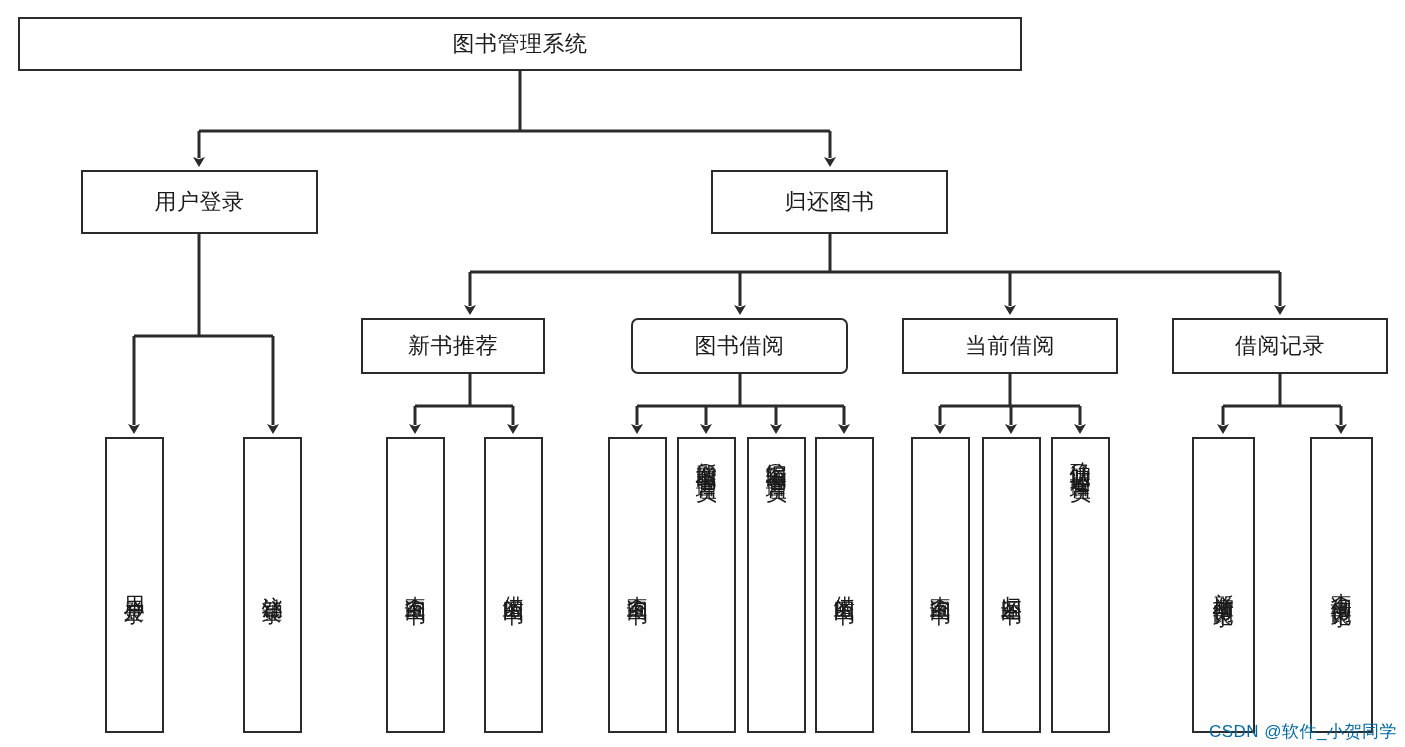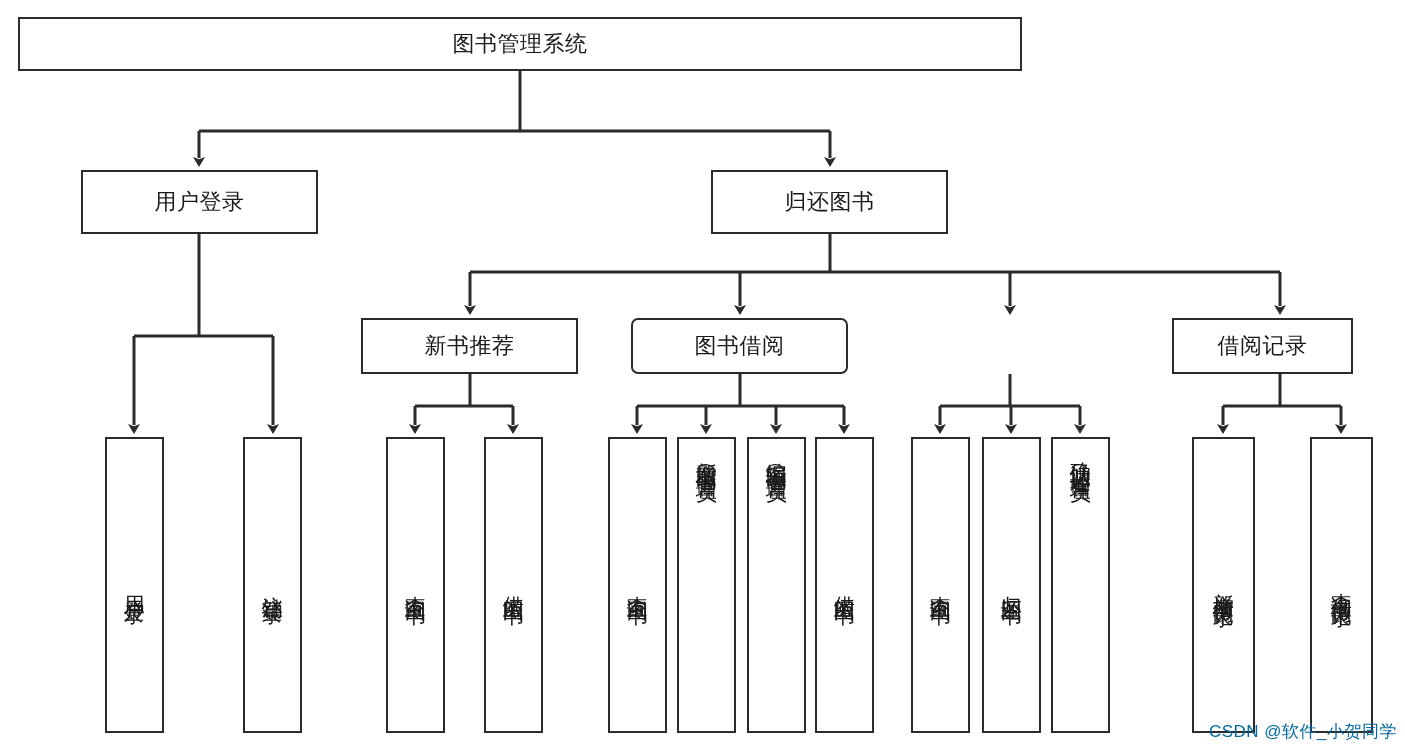--- a/index.html
+++ b/index.html
@@ -126,27 +126,30 @@
     <span>图书管理系统</span>
   </div>
 
   <div class="node node-h" style="left:81px; top:170px; width:237px; height:64px;">
     <span>用户登录</span>
   </div>
   <div class="node node-h" style="left:711px; top:170px; width:237px; height:64px;">
     <span>归还图书</span>
   </div>
 
-  <div class="node node-h" style="left:361px; top:318px; width:217px; height:56px;">
+  <div class="node node-h" style="left:361px; top:318px; width:184px; height:56px;">
     <span>新书推荐</span>
   </div>
   <div class="node node-h" style="left:631px; top:318px; width:217px; height:56px;border-radius:7px;">
     <span>图书借阅</span>
   </div>
-  <div class="node node-h" style="left:1172px; top:318px; width:181px; height:56px;">
+  <div class="node node-h" style="left:902px; top:318px; width:216px; height:56px;">
+    <span>当前借阅</span>
+  </div>
+  <div class="node node-h" style="left:1172px; top:318px; width:216px; height:56px;">
     <span>借阅记录</span>
   </div>
 
   <div class="node node-v" style="left:105px; top:437px; width:59px; height:296px;">
     <span class="vtext">用户登录</span>
   </div>
   <div class="node node-v" style="left:243px; top:437px; width:59px; height:296px;">
     <span class="vtext">注销登录</span>
   </div>
   <div class="node node-v" style="left:386px; top:437px; width:59px; height:296px;">

